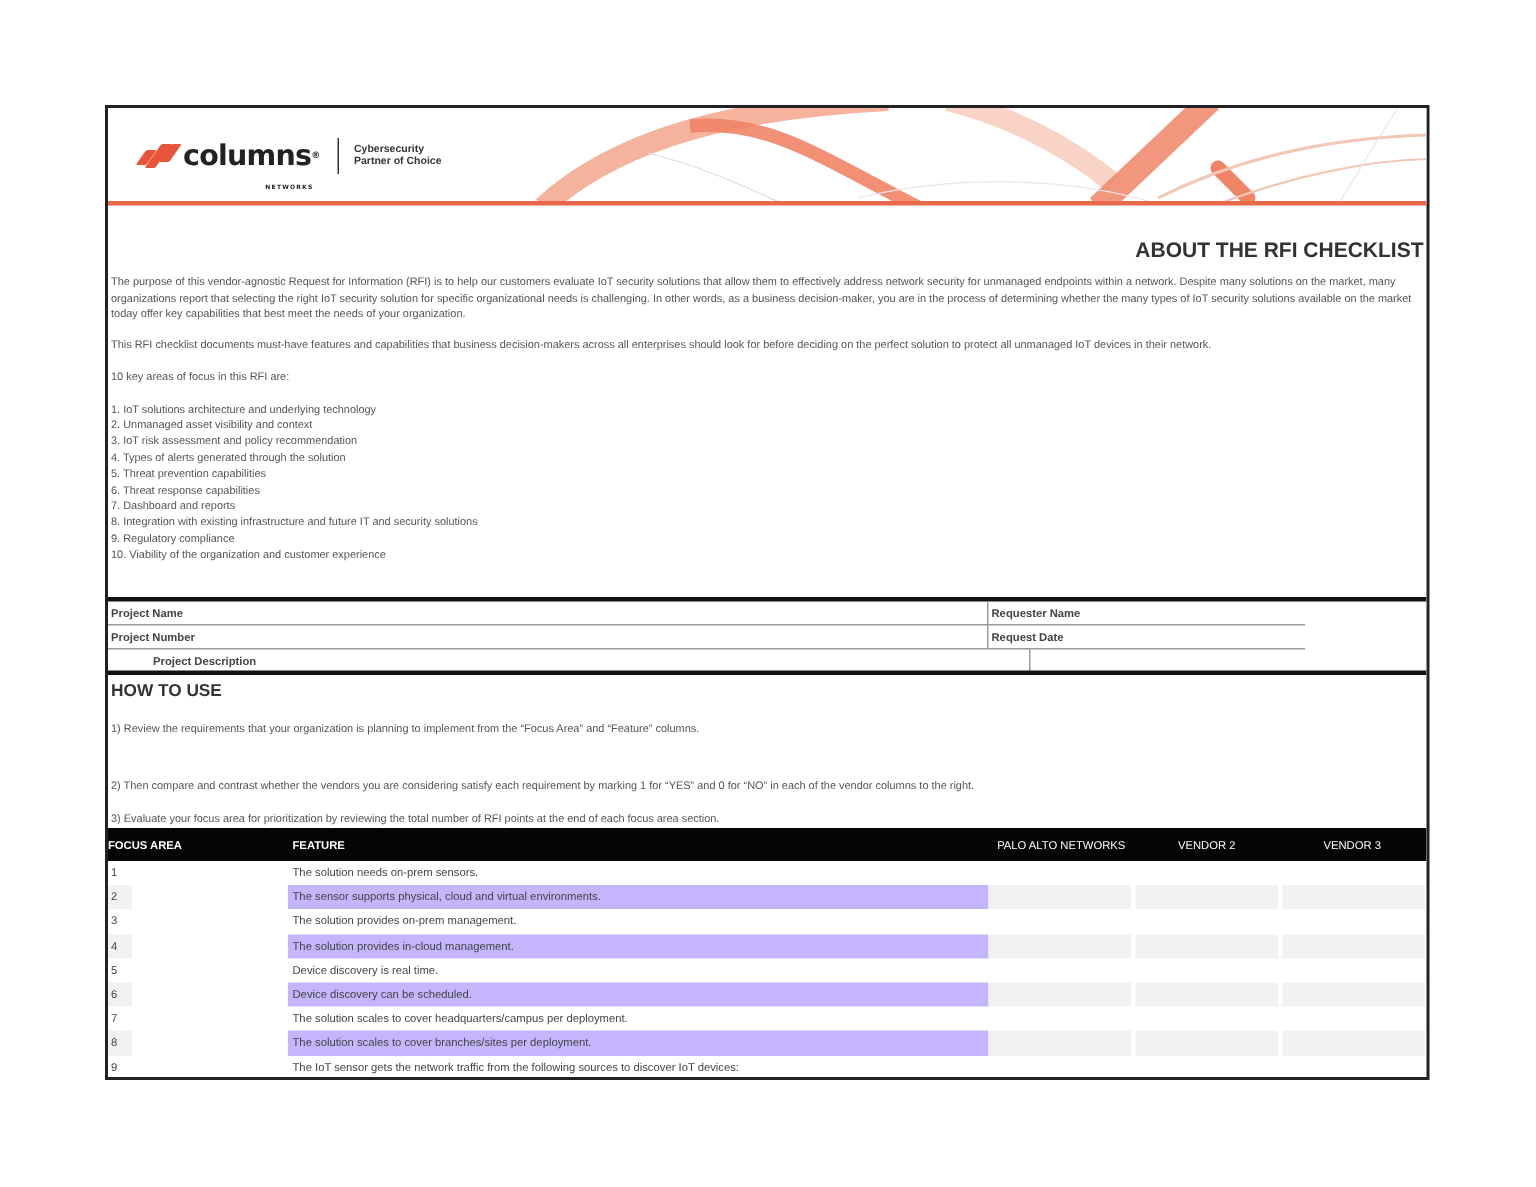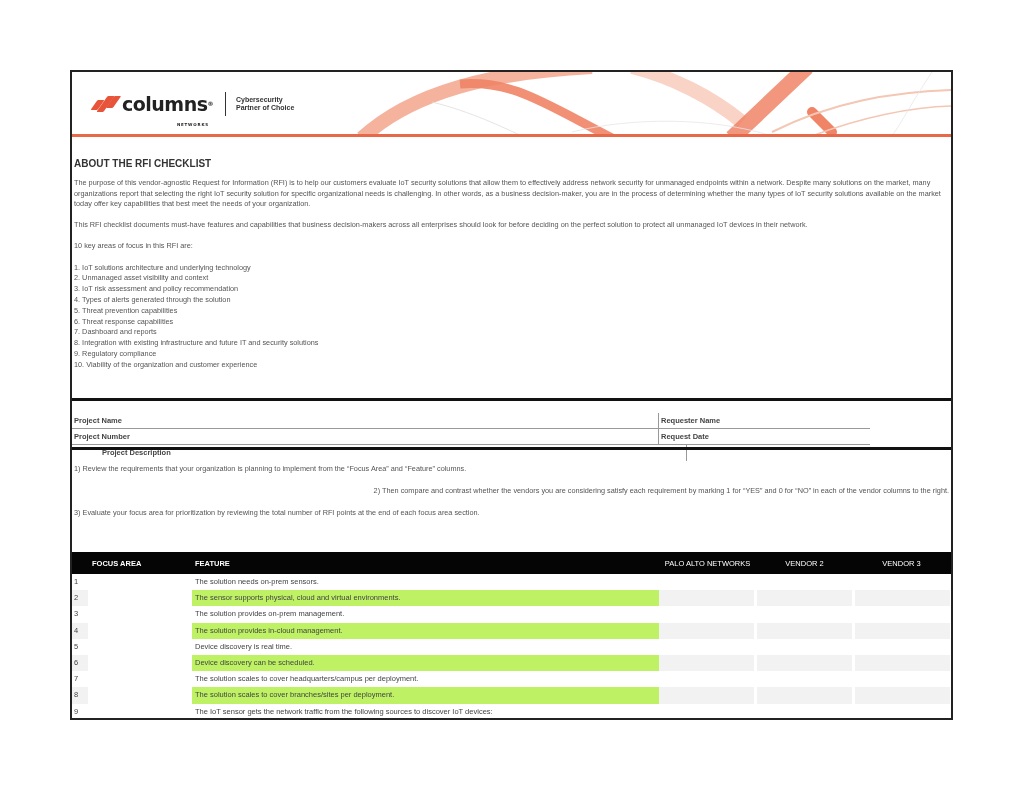--- a/index.html
+++ b/index.html
@@ -23,58 +23,58 @@
   .logo-word { font-family: "DejaVu Sans", sans-serif; font-weight: bold; font-size: 19px; color: #222; letter-spacing: -0.5px; margin-left: 4px; line-height: 20px; position: relative; }
   .logo-word .reg { font-size: 6px; vertical-align: top; }
   .logo-sub { position: absolute; right: 4px; top: 21px; font-size: 4px; font-weight: bold; letter-spacing: 0.8px; color: #222; }
   .logo-divider { width: 1px; height: 24px; background: #333; margin: 0 10px 0 12px; }
   .logo-tag { font-size: 7px; font-weight: bold; color: #333; line-height: 8px; }
 
   .swoosh { position: absolute; left: 0; top: 0; }
 
   
   .about { position: absolute; left: 0; top: 66px; width: 879px; height: 260px; padding: 0 2px; }
-  h2.section { font-size: 10px; font-weight: bold; color: #333; margin-top: 20px; letter-spacing: 0; }
+  h2.section { font-size: 14px; font-weight: bold; color: #333; margin-top: 20px; letter-spacing: 0; text-align: right; }
   .para { font-size: 7.3px; line-height: 10.7px; color: #555; }
   .p1 { margin-top: 9px; }
   .p2 { margin-top: 10px; }
   .p3 { margin-top: 10px; }
   .focus-list { margin-top: 11px; list-style: none; }
   .focus-list li { font-size: 7.3px; line-height: 10.8px; color: #555; }
 
   .thick-rule { position: absolute; left: 0; width: 879px; height: 3px; background: #111; }
 
   
-  .proj { position: absolute; left: 0; top: 341px; width: 798px; }
+  .proj { position: absolute; left: 0; top: 329px; width: 798px; }
   .proj-row { display: flex; height: 16px; border-bottom: 1px solid #999; }
   .proj-row:last-child { border-bottom: none; padding-left: 28px; }
   .proj-cell { font-size: 7.5px; font-weight: bold; color: #444; padding: 3px 2px 0; line-height: 10px; }
   .proj-left { width: 587px; border-right: 1px solid #999; }
   .proj-right { flex: 1; }
 
   
   .howto { position: absolute; left: 0; top: 378px; width: 879px; padding: 0 2px; }
   .howto h2 { font-size: 11.5px; font-weight: bold; color: #333; margin-top: 5px; }
   .step { font-size: 7.3px; color: #555; line-height: 10px; }
   .s1 { margin-top: 14px; }
-  .s2 { margin-top: 12px; text-align: right; }
+  .s2 { margin-top: 28px; }
   .s3 { margin-top: 12px; }
 
   
   .tbl { position: absolute; left: 0; top: 480px; width: 879px; }
   .thead { display: flex; height: 22px; background: #050505; color: #fff; }
   .th { font-size: 7.5px; line-height: 9px; display: flex; align-items: center; }
-  .th.focus { width: 120px; padding-left: 20px; font-weight: bold; }
+  .th.focus { width: 120px; font-weight: bold; }
   .th.feature { width: 467px; padding-left: 3px; font-weight: bold; }
   .th.vendor { width: 97px; justify-content: center; text-align: right; }
   .row { display: flex; height: 16.2px; align-items: stretch; }
   .cell-num { width: 120px; font-size: 7.5px; color: #444; padding: 3px 2px 0; }
   .cell-feat { width: 467px; font-size: 7.5px; color: #444; padding: 3px 3px 0; }
   .row.shaded .cell-num { background: linear-gradient(to right, #f2f2f2 0, #f2f2f2 16px, #fff 16px); }
-  .row.shaded .cell-feat { background: #bef264; }
+  .row.shaded .cell-feat { background: #c4b5fd; }
   .row.shaded .vwrap { display: flex; gap: 3px; }
   .vwrap { display: flex; gap: 3px; }
   .vbox { width: 95px; background: transparent; }
   .row.shaded .vbox { background: #f2f2f2; }
 </style>
 </head>
 <body>
 
 <div class="sheet">
 
@@ -143,20 +143,21 @@
     </div>
     <div class="proj-row">
       <div class="proj-cell proj-left">Project Description</div>
       <div class="proj-cell proj-right"></div>
     </div>
   </div>
 
   <div class="thick-rule" style="top:375px;"></div>
 
   <div class="howto">
+    <h2>HOW TO USE</h2>
     <p class="step s1">1) Review the requirements that your organization is planning to implement from the “Focus Area” and “Feature” columns.</p>
     <p class="step s2">2) Then compare and contrast whether the vendors you are considering satisfy each requirement by marking 1 for “YES” and 0 for “NO” in each of the vendor columns to the right.</p>
     <p class="step s3">3) Evaluate your focus area for prioritization by reviewing the total number of RFI points at the end of each focus area section.</p>
   </div>
 
   <div class="tbl">
     <div class="thead">
       <div class="th focus">FOCUS AREA</div>
       <div class="th feature">FEATURE</div>
       <div class="th vendor">PALO ALTO NETWORKS</div>

